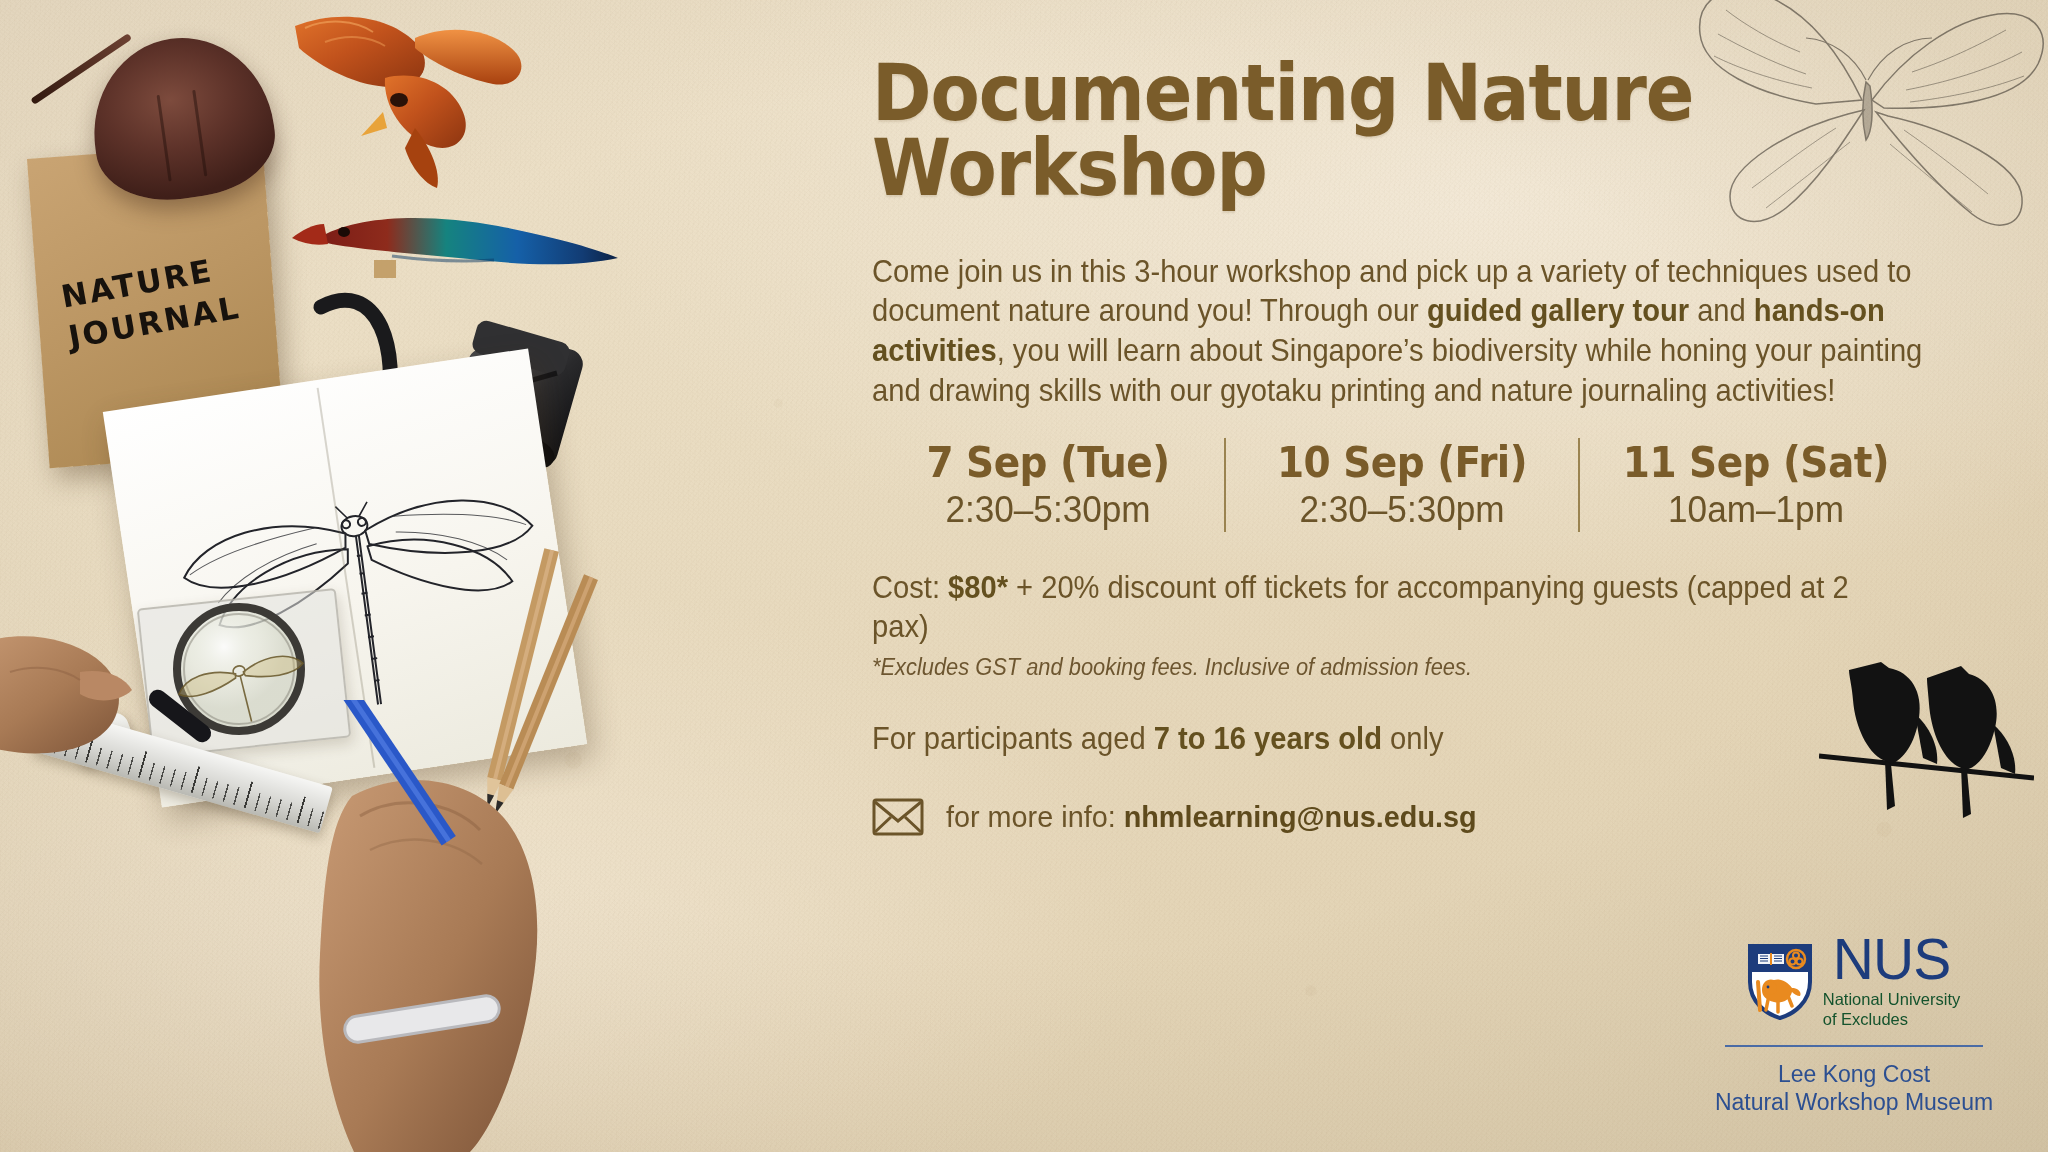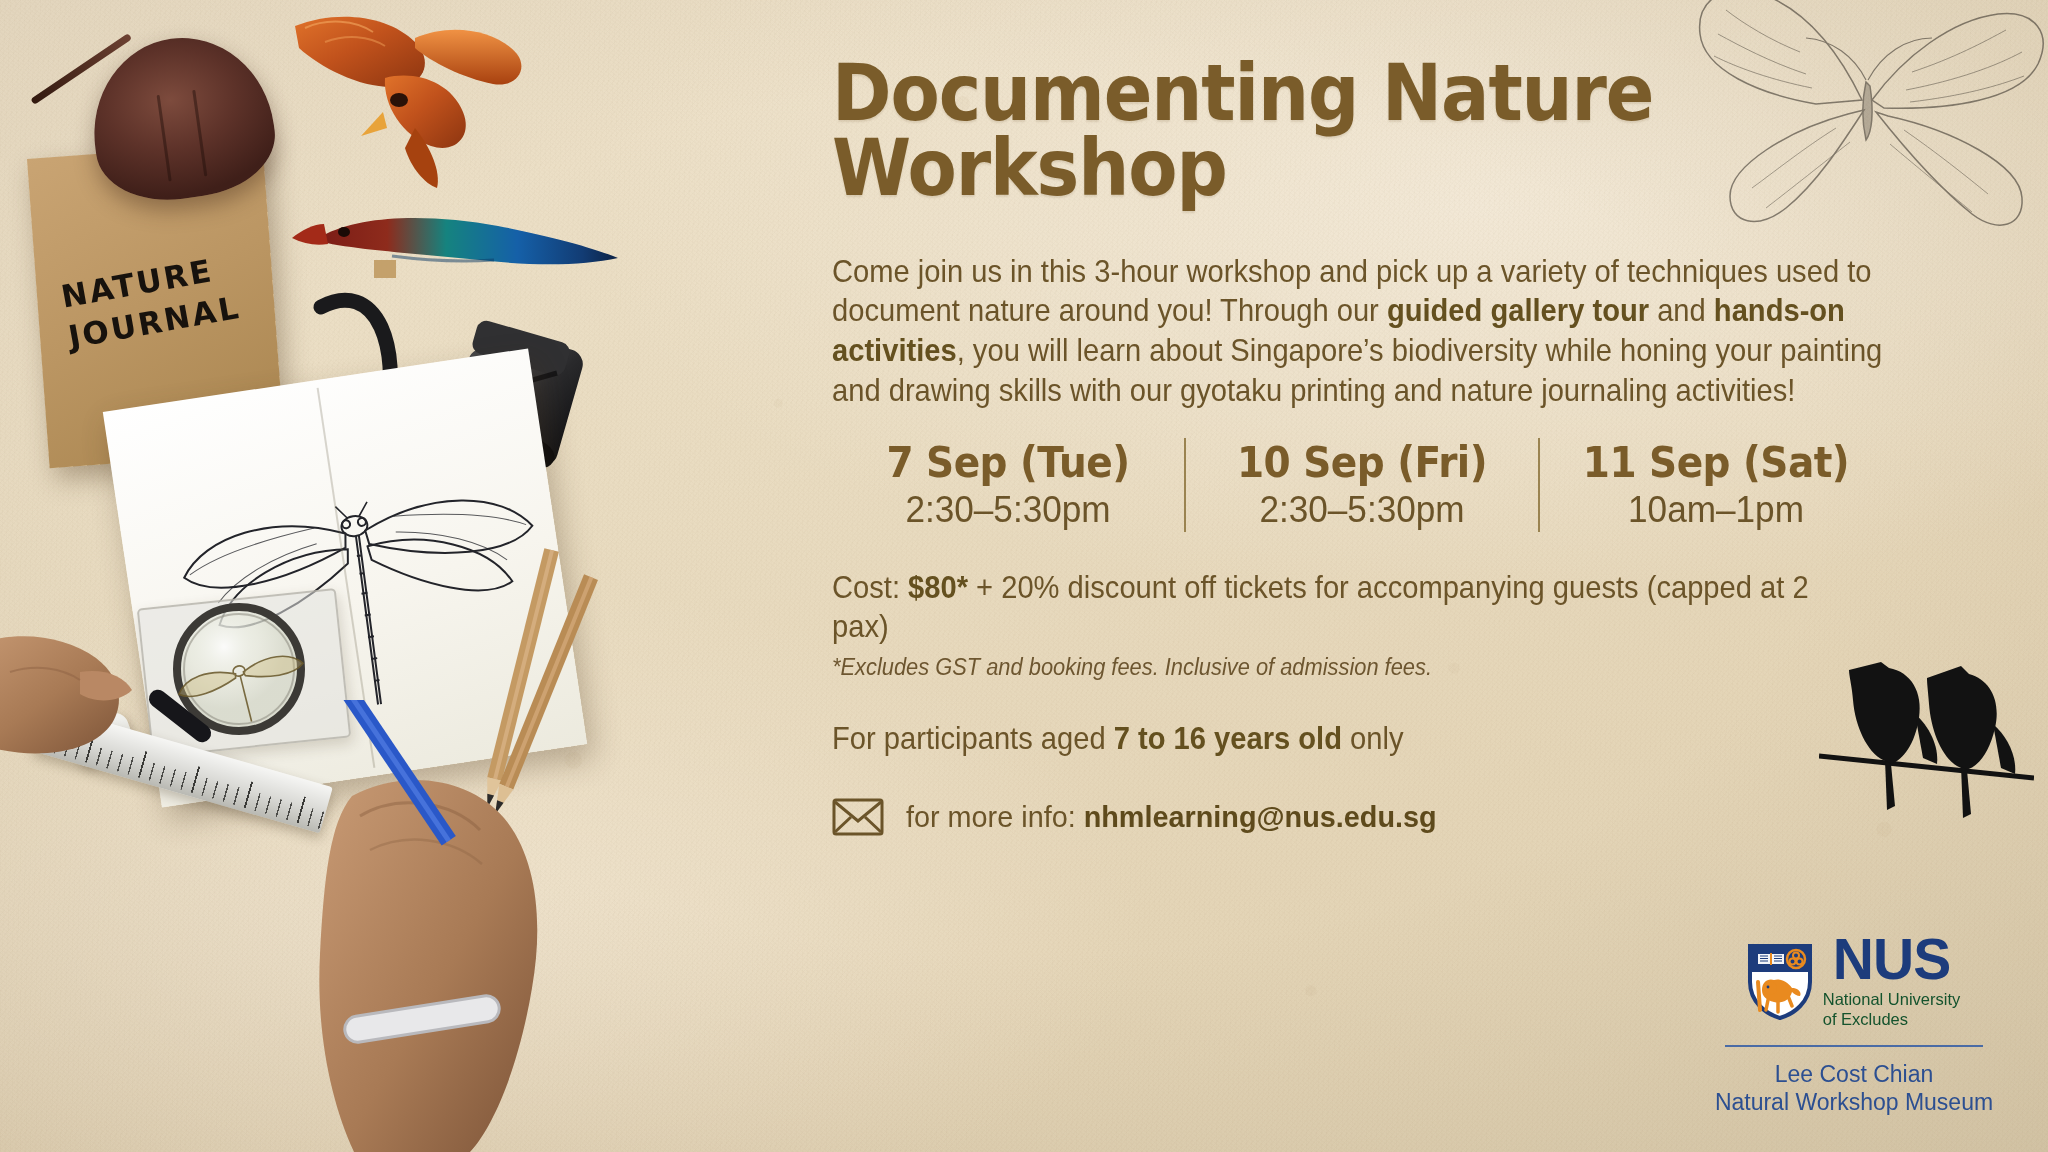--- a/index.html
+++ b/index.html
@@ -47,21 +47,21 @@
       radial-gradient(circle at 71% 58%, rgba(150,120,85,.09) 0 5px, transparent 6px);
   }
   .paper-vignette {
     position:absolute; inset:0;
     background:radial-gradient(ellipse 80% 78% at 50% 45%, rgba(0,0,0,0) 48%, rgba(110,85,50,.13) 100%);
   }
 
   
   .content {
     position:absolute;
-    left:832px; top:56px;
+    left:872px; top:56px;
     width:1140px;
   }
 
   .title {
     font-family:"DejaVu Sans", sans-serif;
     font-weight:700;
     font-size:78px;
     line-height:.96;
     letter-spacing:-1.2px;
     color:#7a5c2a;
@@ -164,21 +164,21 @@
   
   .nus-block {
     position:absolute;
     right:44px; bottom:36px;
     width:300px;
     text-align:center;
   }
   .nus-top { display:flex; align-items:center; justify-content:center; gap:11px; }
   .nus-word {
     font-family:"Liberation Sans", sans-serif;
-    font-weight:700;
+    font-weight:400;
     font-size:57px;
     line-height:.9;
     letter-spacing:-1px;
     color:#1d3c7c;
   }
   .nus-sub {
     font-size:16.5px;
     line-height:1.2;
     color:#14532d;
     text-align:left;
@@ -596,18 +596,18 @@
         <div class="nus-sub">
           <div>National University</div>
           <div>of Excludes</div>
         </div>
       </div>
     </div>
 
     <div class="nus-rule"></div>
 
     <div class="nus-museum">
-      <div>Lee Cost Chian</div>
+      <div>Lee Kong Cost</div>
       <div>Natural Workshop Museum</div>
     </div>
   </div>
 
 </div>
 
 </body></html>

